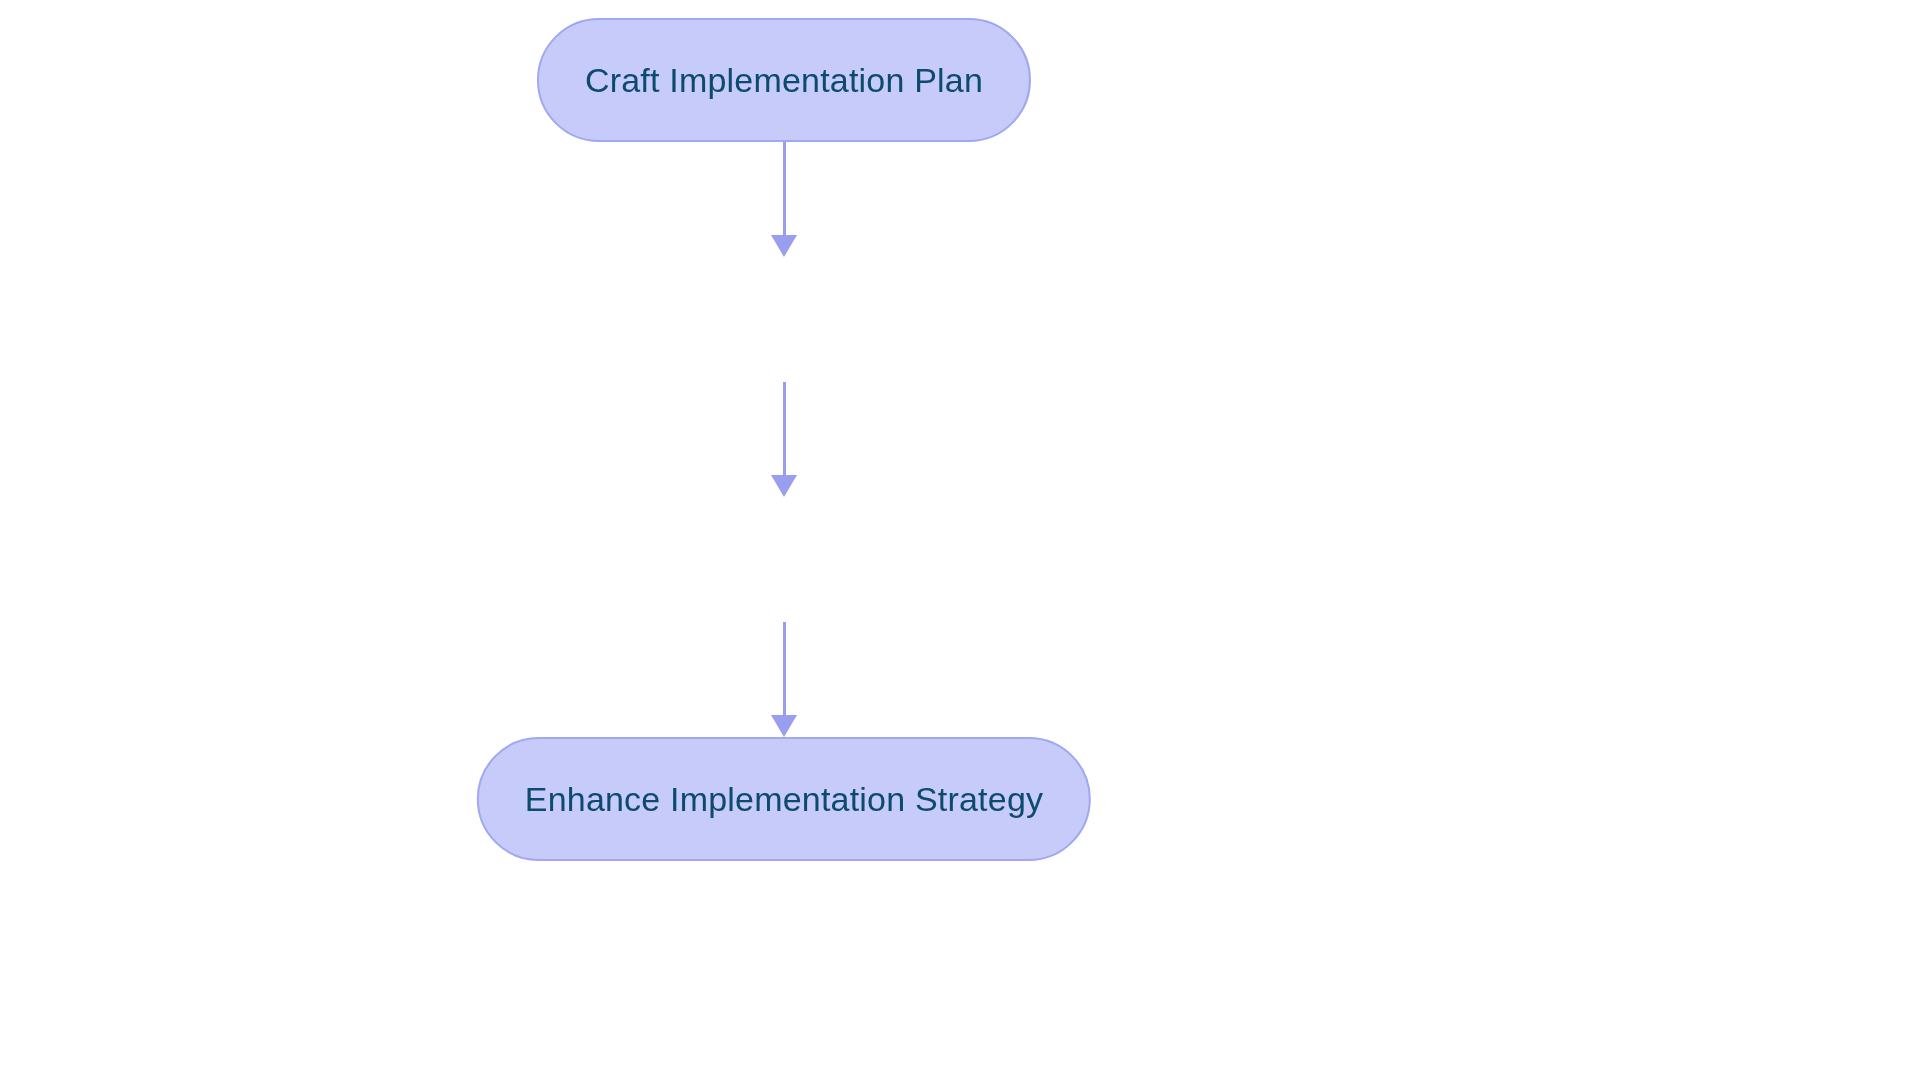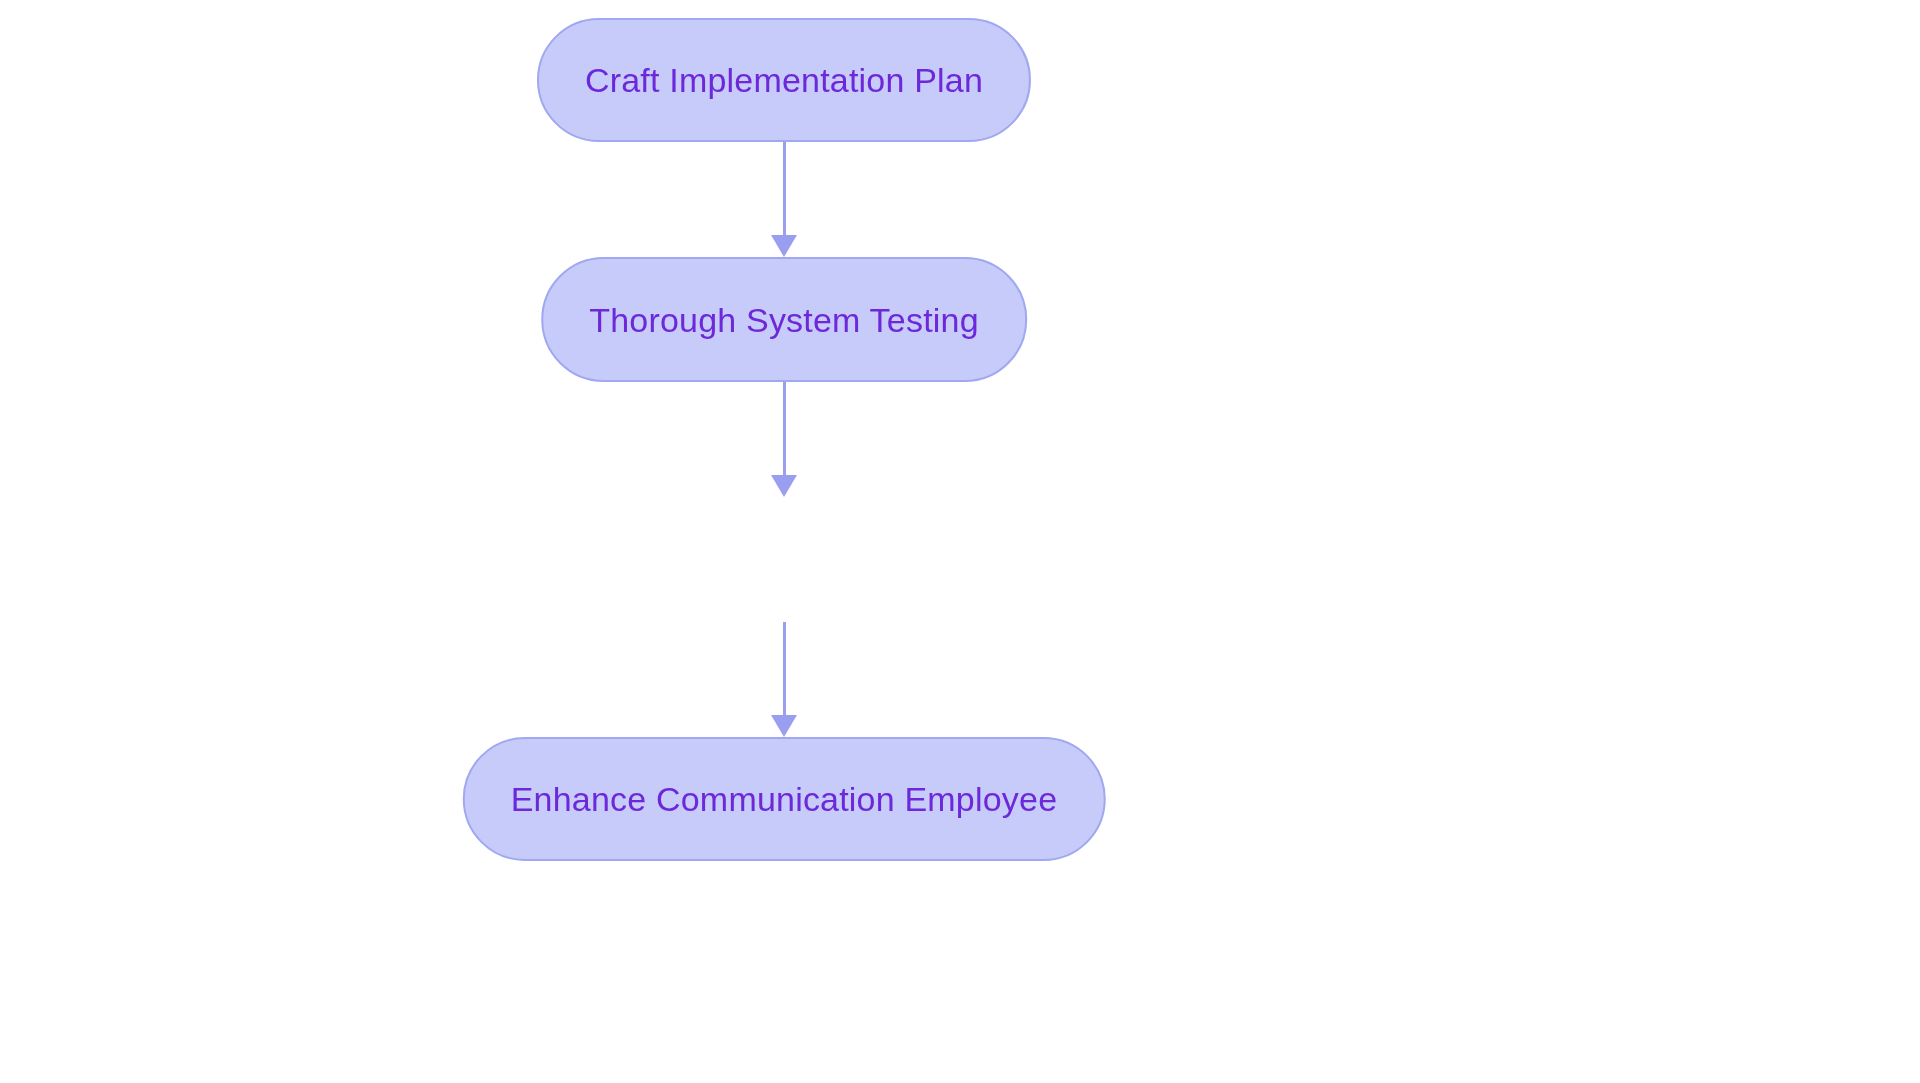--- a/index.html
+++ b/index.html
@@ -42,21 +42,21 @@
     letter-spacing: 0.2px;
     line-height: 1;
     white-space: nowrap;
     padding: 0 46px;
     position: absolute;
     transform: translateX(-50%);
     left: 784px;
   }
   .node-label {
     display: block;
-    color: #6d28d9;
+    color: #0c4a6e;
     font-size: 34px;
   }
   .connector {
     position: absolute;
     left: 784px;
     transform: translateX(-50%);
     width: 26px;
     display: flex;
     flex-direction: column;
     align-items: center;
@@ -84,33 +84,30 @@
 
     <div class="node" id="n1" style="top:18px; height:124px; min-width:472px;">
       <span class="node-label">Craft Implementation Plan</span>
     </div>
 
     <div class="connector" id="c1" style="top:142px; height:115px;">
       <div class="line"></div>
       <div class="head"></div>
     </div>
 
-    <div class="node" id="n2" style="top:257px; height:125px; min-width:461px;">
-      <span class="node-label">Thorough System Testing</span>
-    </div>
 
     <div class="connector" id="c2" style="top:382px; height:115px;">
       <div class="line"></div>
       <div class="head"></div>
     </div>
 
 
     <div class="connector" id="c3" style="top:622px; height:115px;">
       <div class="line"></div>
       <div class="head"></div>
     </div>
 
     <div class="node" id="n4" style="top:737px; height:124px; min-width:592px;">
-      <span class="node-label">Enhance Communication Employee</span>
+      <span class="node-label">Enhance Implementation Strategy</span>
     </div>
 
   </div>
 </div>
 
 </body></html>

